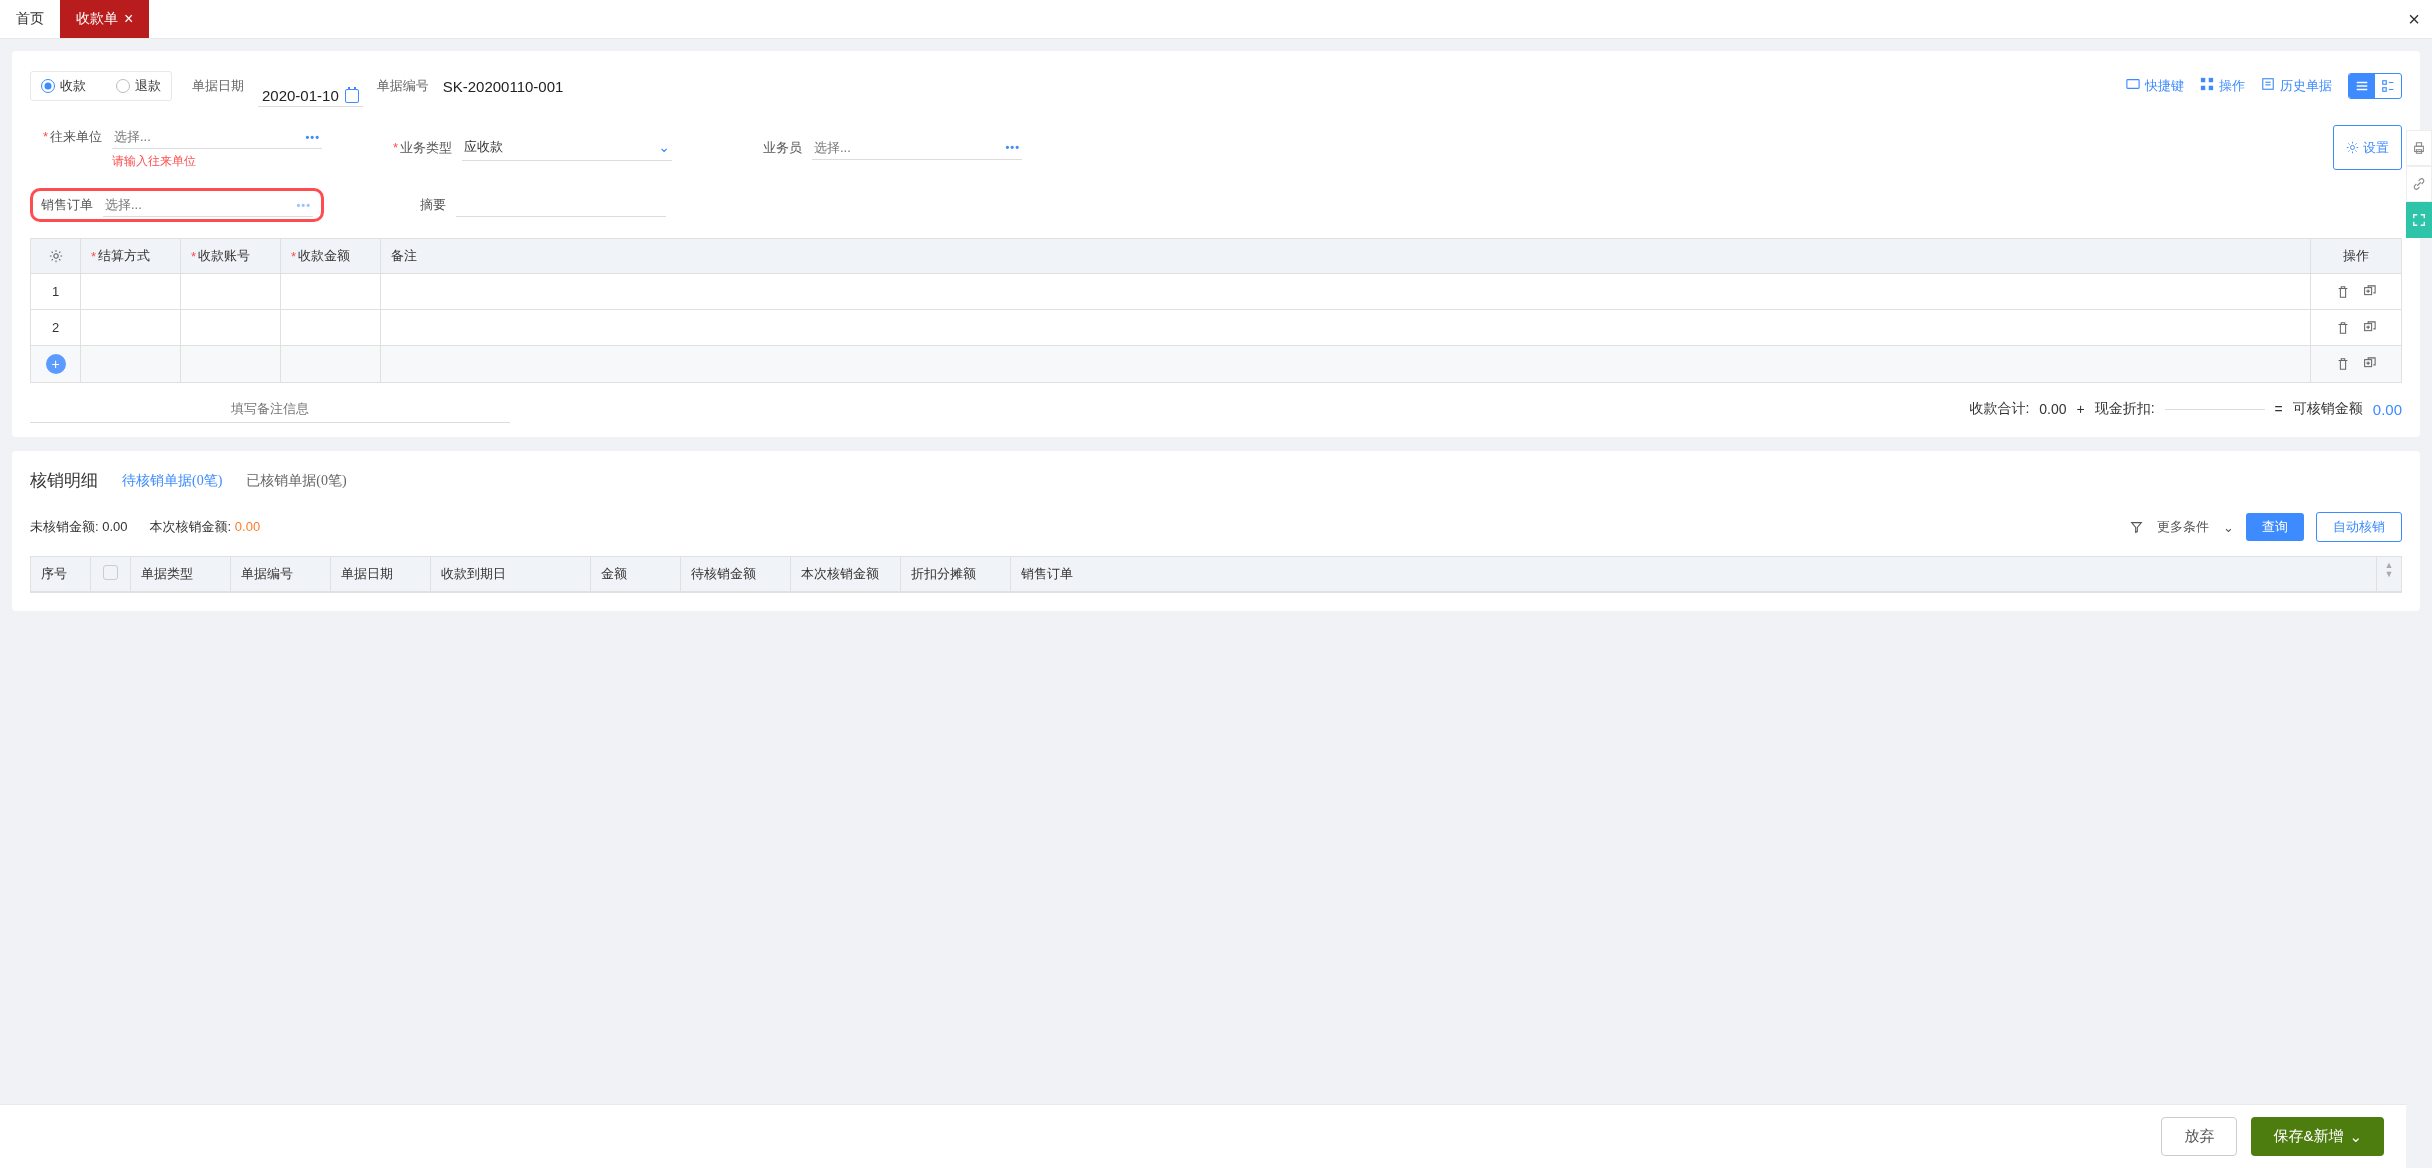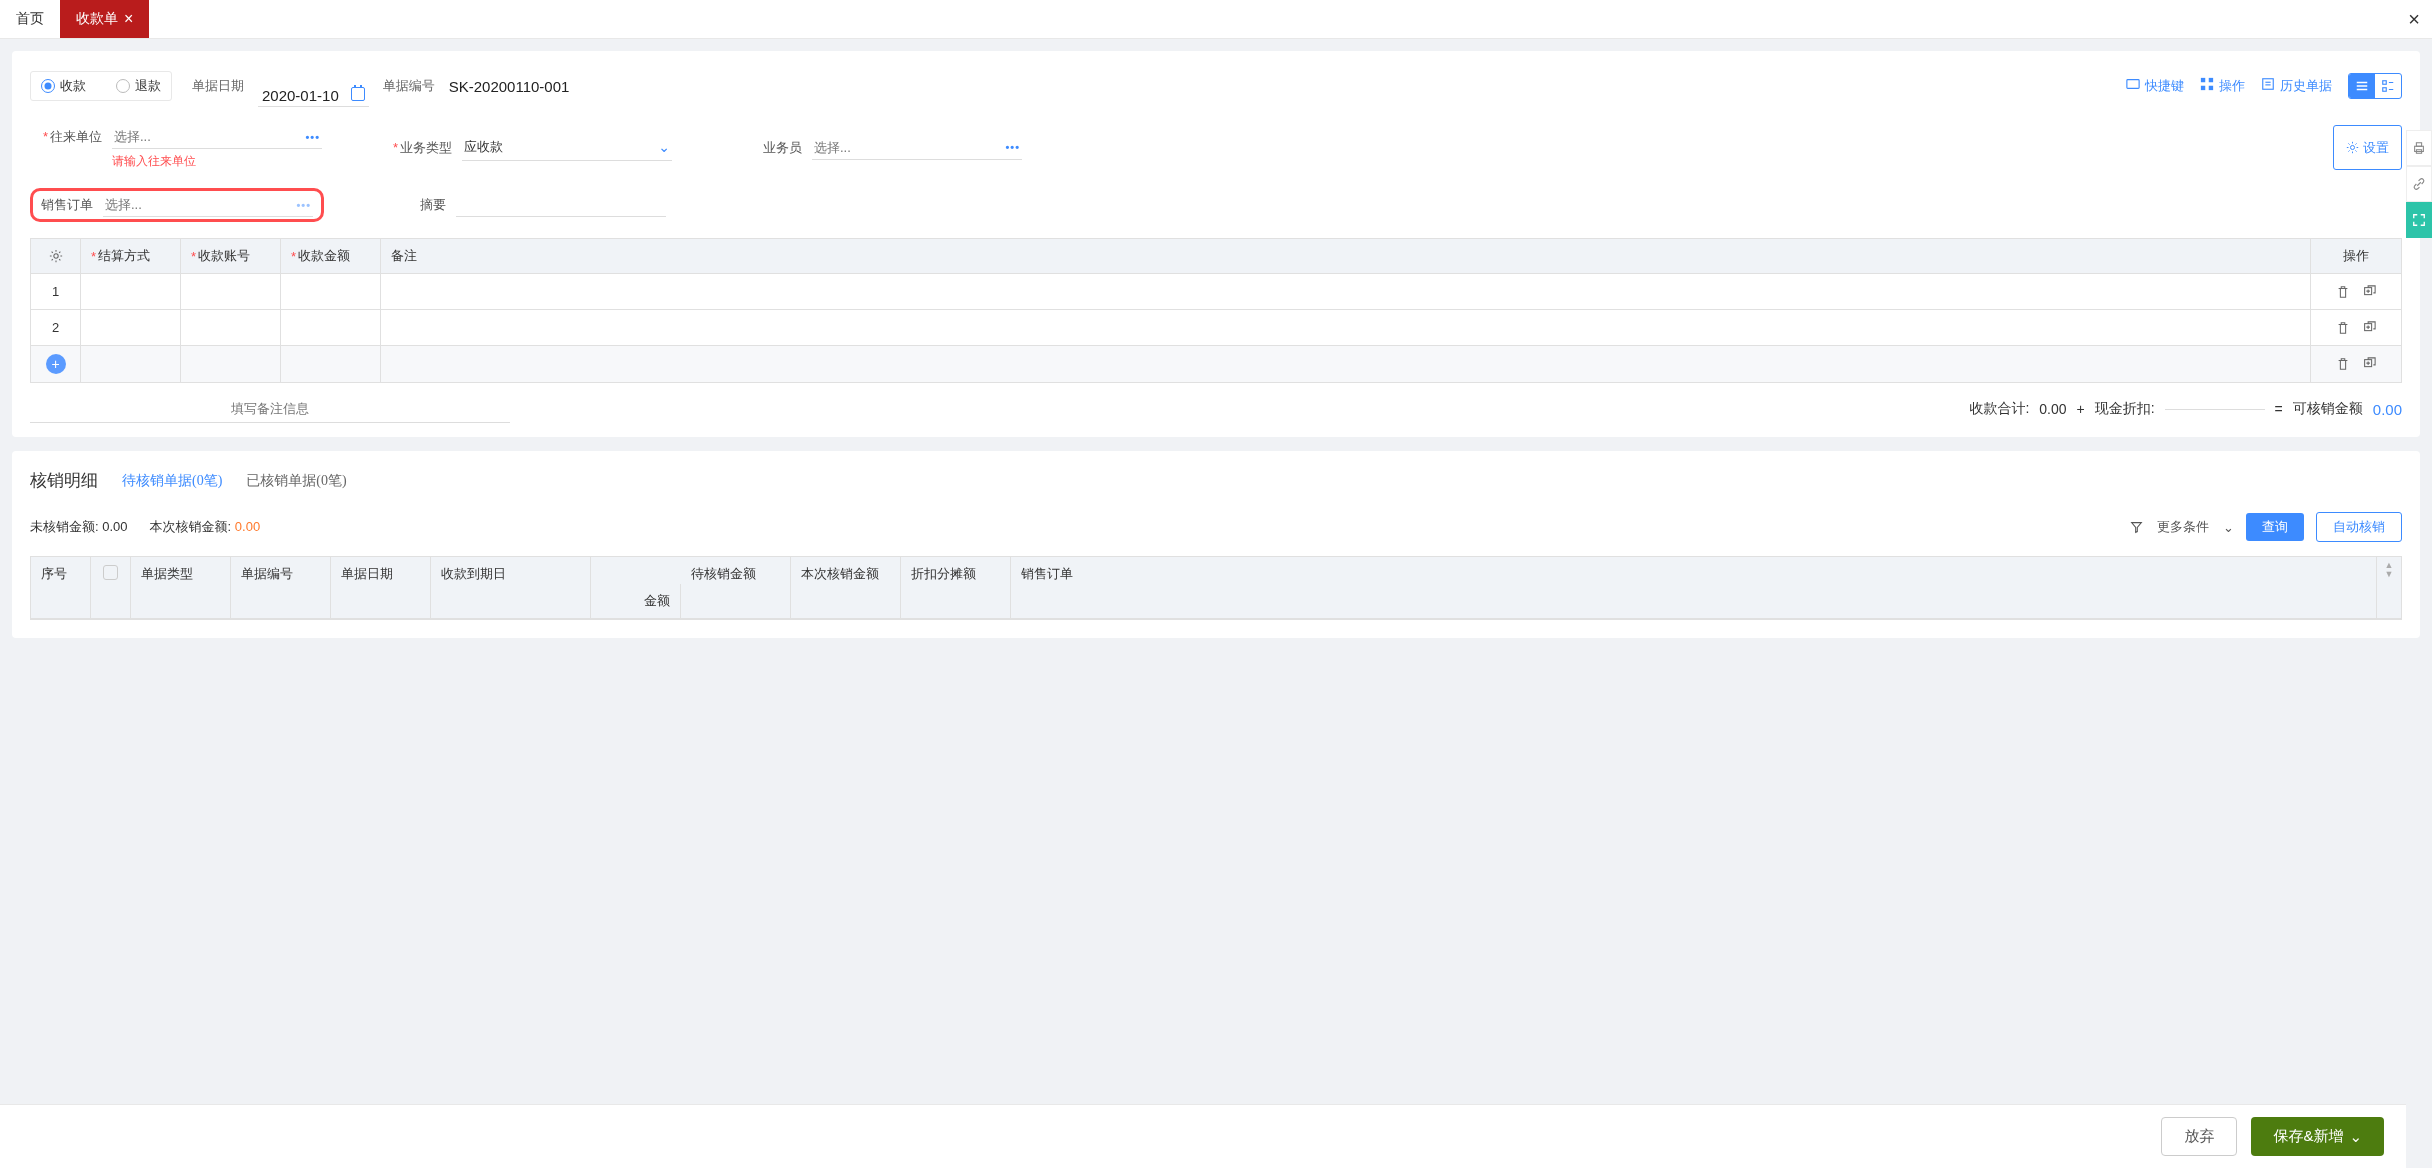--- a/index.html
+++ b/index.html
@@ -12,21 +12,21 @@
     .content { padding: 12px; background: #f0f2f5; }
     .panel { background: #fff; border-radius: 4px; padding: 14px 18px; }
     .header-row { display: flex; align-items: center; gap: 14px; flex-wrap: wrap; }
     .radio-group { display: flex; gap: 30px; margin-right: 6px; border: 1px solid #e8e8e8; border-radius: 3px; padding: 5px 10px; }
     .radio-item { display: flex; align-items: center; gap: 5px; cursor: pointer; }
     .radio-circle { width: 14px; height: 14px; border-radius: 50%; border: 1px solid #bbb; position: relative; }
     .radio-circle.checked { border-color: #3d8bff; }
     .radio-circle.checked::after { content:""; position:absolute; width:7px; height:7px; background:#3d8bff; border-radius:50%; top:50%; left:50%; transform:translate(-50%,-50%); }
     .hlabel { color:#666; }
     .hvalue { color:#222; font-size: 15px; }
-    .date-input { border-bottom:1px solid #ddd; padding: 2px 4px; display:inline-flex; align-items:flex-start; gap:12px;margin-top:20px; }
+    .date-input { border-bottom:1px solid #ddd; padding: 2px 4px; display:inline-flex; align-items:center; gap:6px;margin-top:20px; }
     .cal-icon { width:14px; height:14px; border:1px solid #3d8bff; border-radius:2px; position:relative; display:inline-block; }
     .cal-icon::before { content:""; position:absolute; top:-3px; left:2px; width:2px; height:3px; background:#3d8bff; }
     .cal-icon::after { content:""; position:absolute; top:-3px; right:2px; width:2px; height:3px; background:#3d8bff; }
     .header-right { margin-left:auto; display:flex; align-items:center; gap:16px; }
     .hr-item { display:flex; align-items:flex-start; gap:5px; cursor:pointer; color:#3d8bff; }
     .hr-icon { width:14px; height:14px; display:inline-block; }
     .view-toggle { display:flex; border:1px solid #3d8bff; border-radius:3px; overflow:hidden; }
     .view-btn { width:26px; height:24px; display:flex; align-items:center; justify-content:center; cursor:pointer; }
     .view-btn.active { background:#3d8bff; color:#fff; }
     .form-row { display:flex; gap:50px; margin-top:18px; }
@@ -329,21 +329,21 @@
       </div>
     </div>
     <div class="detail-grid">
       <div class="dg-header">
         <div class="dg-cell" style="width:60px;">序号</div>
         <div class="dg-cell" style="width:40px; text-align:center;"><span class="checkbox"></span></div>
         <div class="dg-cell" style="width:100px;">单据类型</div>
         <div class="dg-cell" style="width:100px;">单据编号</div>
         <div class="dg-cell" style="width:100px;">单据日期</div>
         <div class="dg-cell" style="width:160px;">收款到期日</div>
-        <div class="dg-cell" style="width:90px; text-align:right;margin-top:27px;">金额</div>
+        <div class="dg-cell" style="width:90px; ">金额</div>
         <div class="dg-cell" style="width:110px;">待核销金额</div>
         <div class="dg-cell" style="width:110px;">本次核销金额</div>
         <div class="dg-cell" style="width:110px;">折扣分摊额</div>
         <div class="dg-cell" style="flex:1;">销售订单</div>
         <div class="dg-cell" style="width:24px; padding:4px 2px; display:flex; flex-direction:column; align-items:center; gap:0;">
           <span style="font-size:9px; color:#aaa; line-height:1;">▲</span>
           <span style="font-size:9px; color:#aaa; line-height:1;">▼</span>
         </div>
       </div>
     </div>

